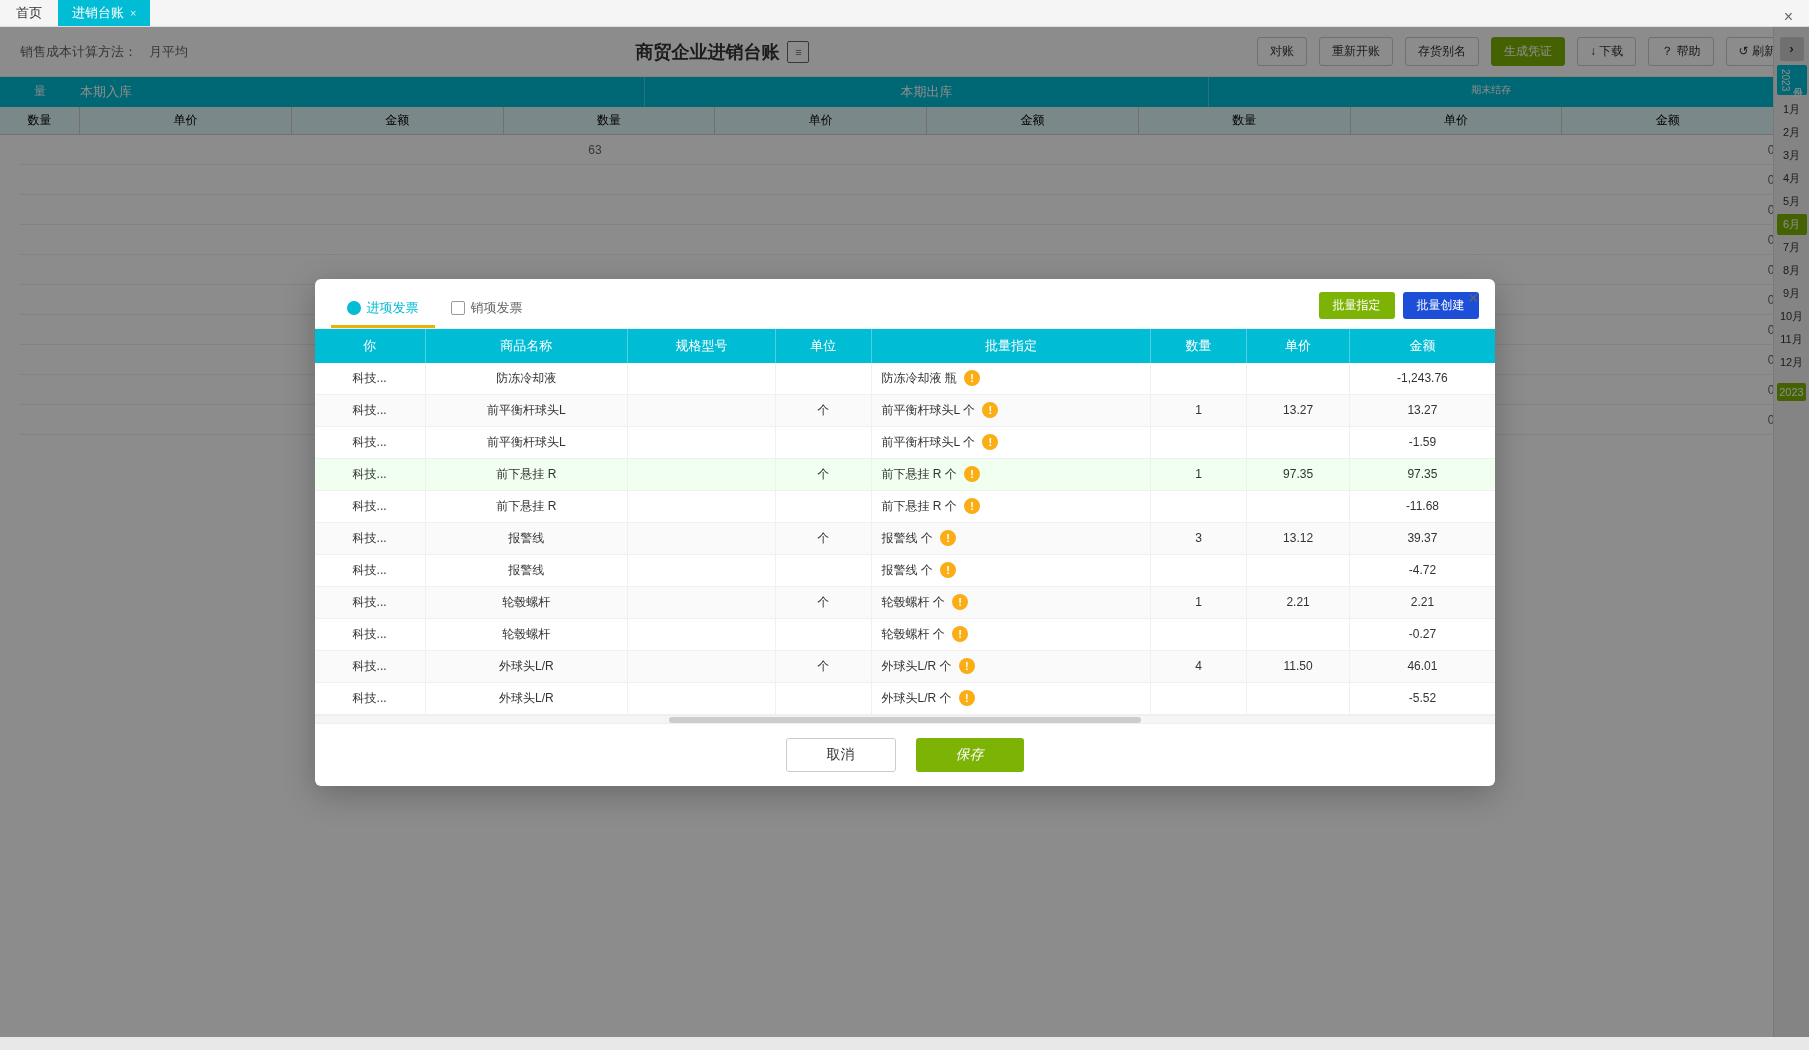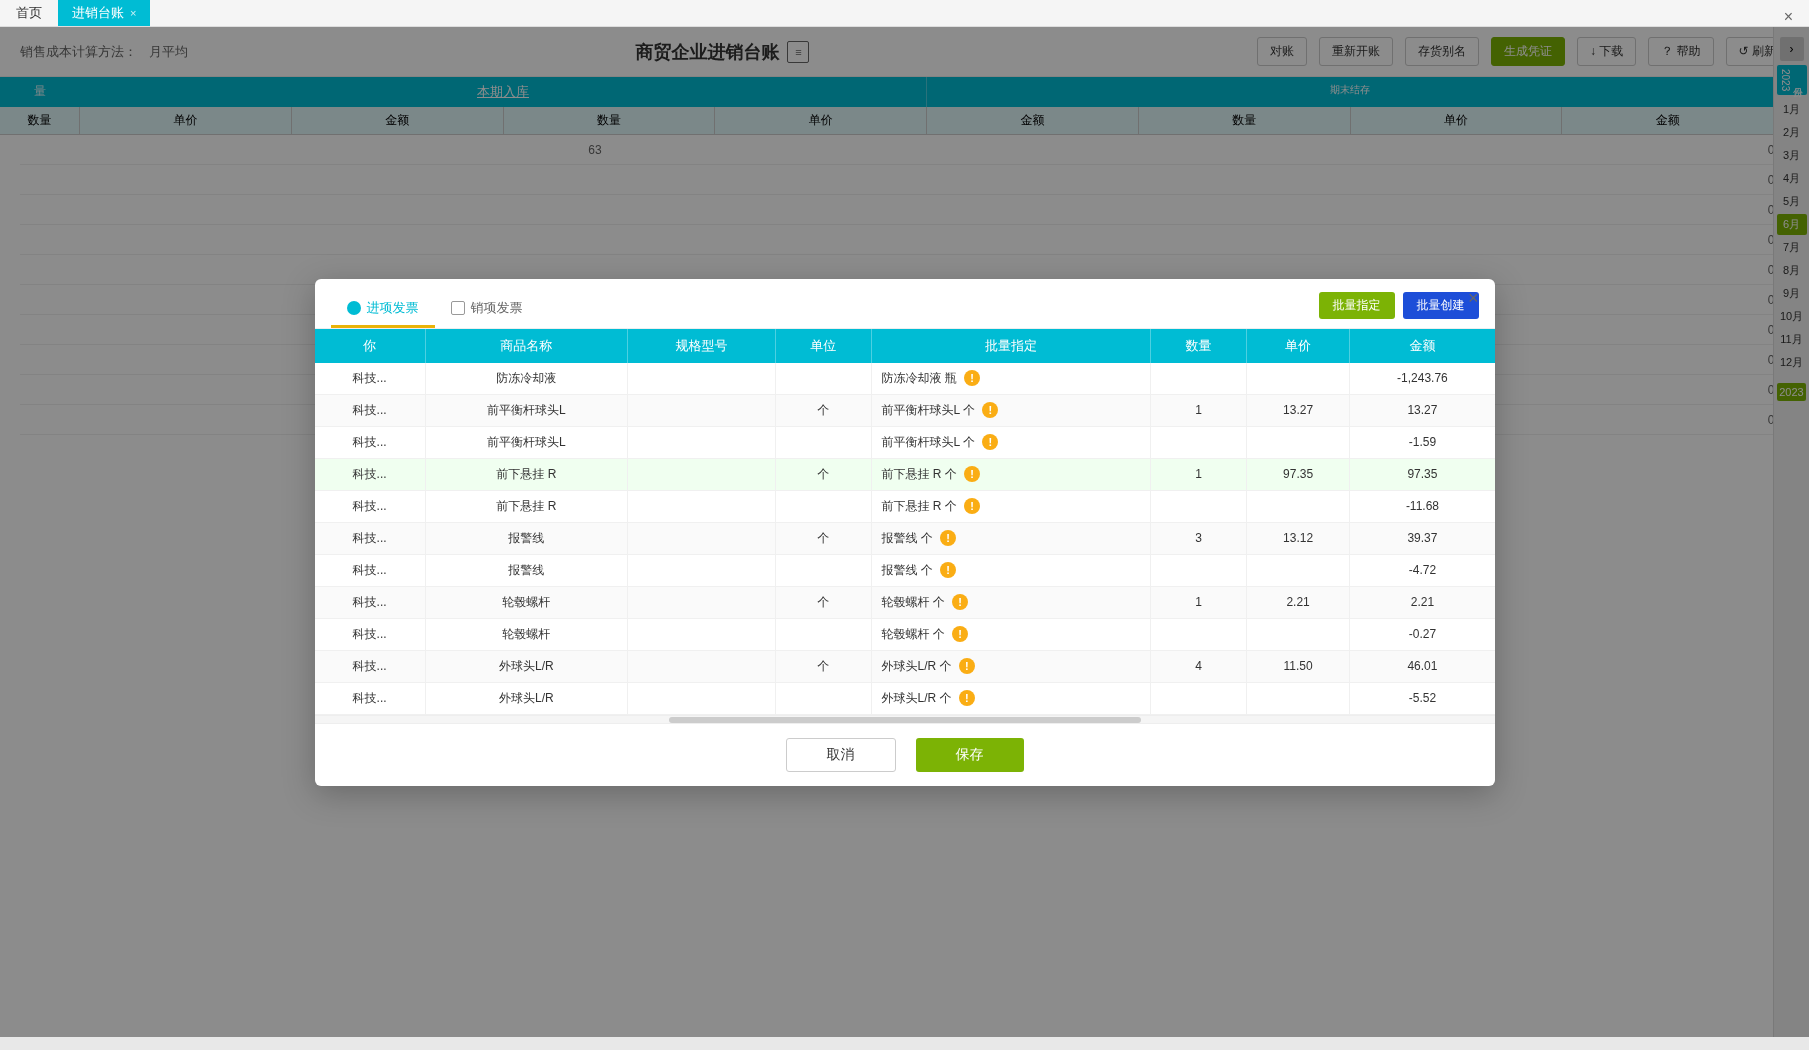--- a/index.html
+++ b/index.html
@@ -316,20 +316,21 @@
     }
     .footer-btn.cancel {
       background: #fff;
       border: 1px solid #ccc;
       color: #333;
     }
     .footer-btn.save {
       background: #7cb305;
       border: none;
       color: #fff;
+      font-style: italic;
     }
 
     
     .modal-table-container::-webkit-scrollbar { width: 6px; height: 6px; }
     .modal-table-container::-webkit-scrollbar-thumb { background: #ccc; border-radius: 3px; }
 
     
     .bg-content {
       padding: 0 20px;
     }
@@ -376,21 +377,22 @@
     <button class="toolbar-btn outline">重新开账</button>
     <button class="toolbar-btn outline">存货别名</button>
     <button class="toolbar-btn green">生成凭证</button>
     <button class="toolbar-btn outline">↓ 下载</button>
     <button class="toolbar-btn outline">？ 帮助</button>
     <button class="toolbar-btn outline">↺ 刷新</button>
   </div>
 
   <div style="display:flex; background:#00bcd4; color:#fff; margin-right:36px;">
     <div style="width:80px; min-width:80px; padding:6px 0; text-align:center; font-size:12px; color:#e0f7fa;">量</div>
-    <div style="flex:1; text-align:center; padding:6px 0; font-size:13px; border-right:1px solid rgba(255,255,255,0.3);text-decoration:underline;">本期入库</div>
+    <div style="flex:1; padding:6px 0; font-size:13px; border-right:1px solid rgba(255,255,255,0.3);">本期入库</div>
+    <div style="flex:1; text-align:center; padding:6px 0; font-size:13px; border-right:1px solid rgba(255,255,255,0.3);">本期出库</div>
     <div style="flex:1; text-align:center; padding:6px 0; font-size:10px;">期末结存</div>
   </div>
   <div style="display:flex; background:#e0f7fa; border-bottom:1px solid #ccc; margin-right:36px;">
     <div style="width:80px; min-width:80px; text-align:center; padding:5px 0; font-size:12px; border-right:1px solid #ccc;">数量</div>
     <div style="flex:1; text-align:center; padding:5px 0; font-size:12px; border-right:1px solid #ccc;">单价</div>
     <div style="flex:1; text-align:center; padding:5px 0; font-size:12px; border-right:1px solid #ccc;">金额</div>
     <div style="flex:1; text-align:center; padding:5px 0; font-size:12px; border-right:1px solid #ccc;">数量</div>
     <div style="flex:1; text-align:center; padding:5px 0; font-size:12px; border-right:1px solid #ccc;">单价</div>
     <div style="flex:1; text-align:center; padding:5px 0; font-size:12px; border-right:1px solid #ccc;">金额</div>
     <div style="flex:1; text-align:center; padding:5px 0; font-size:12px; border-right:1px solid #ccc;">数量</div>

